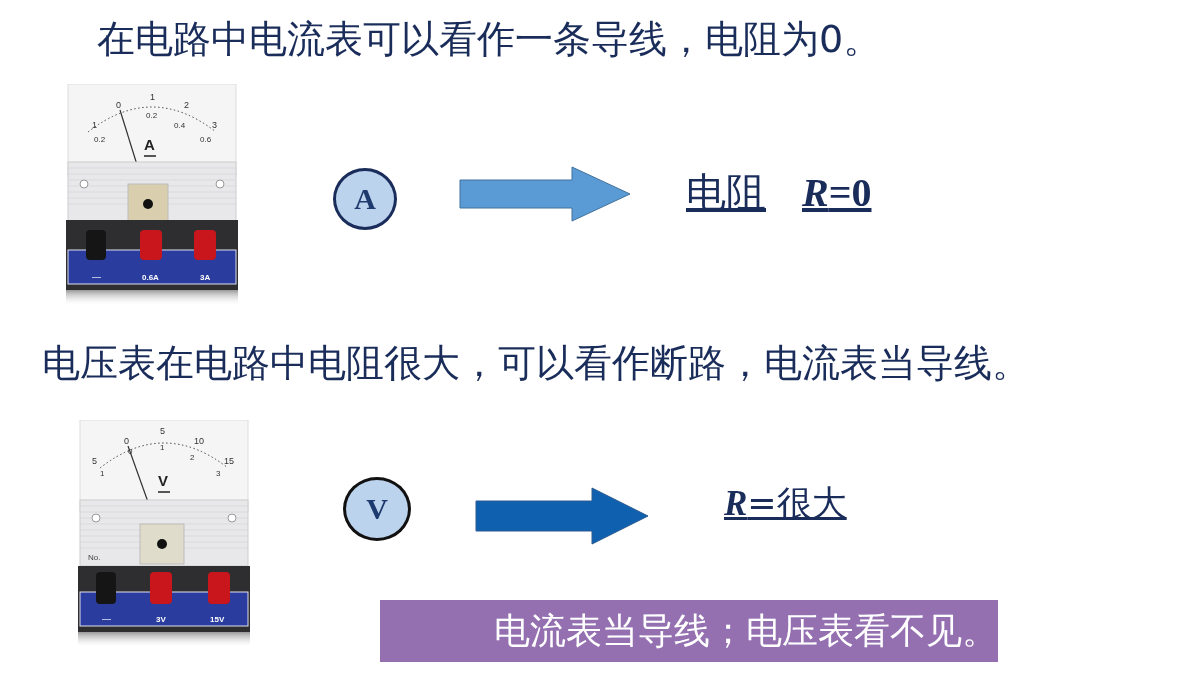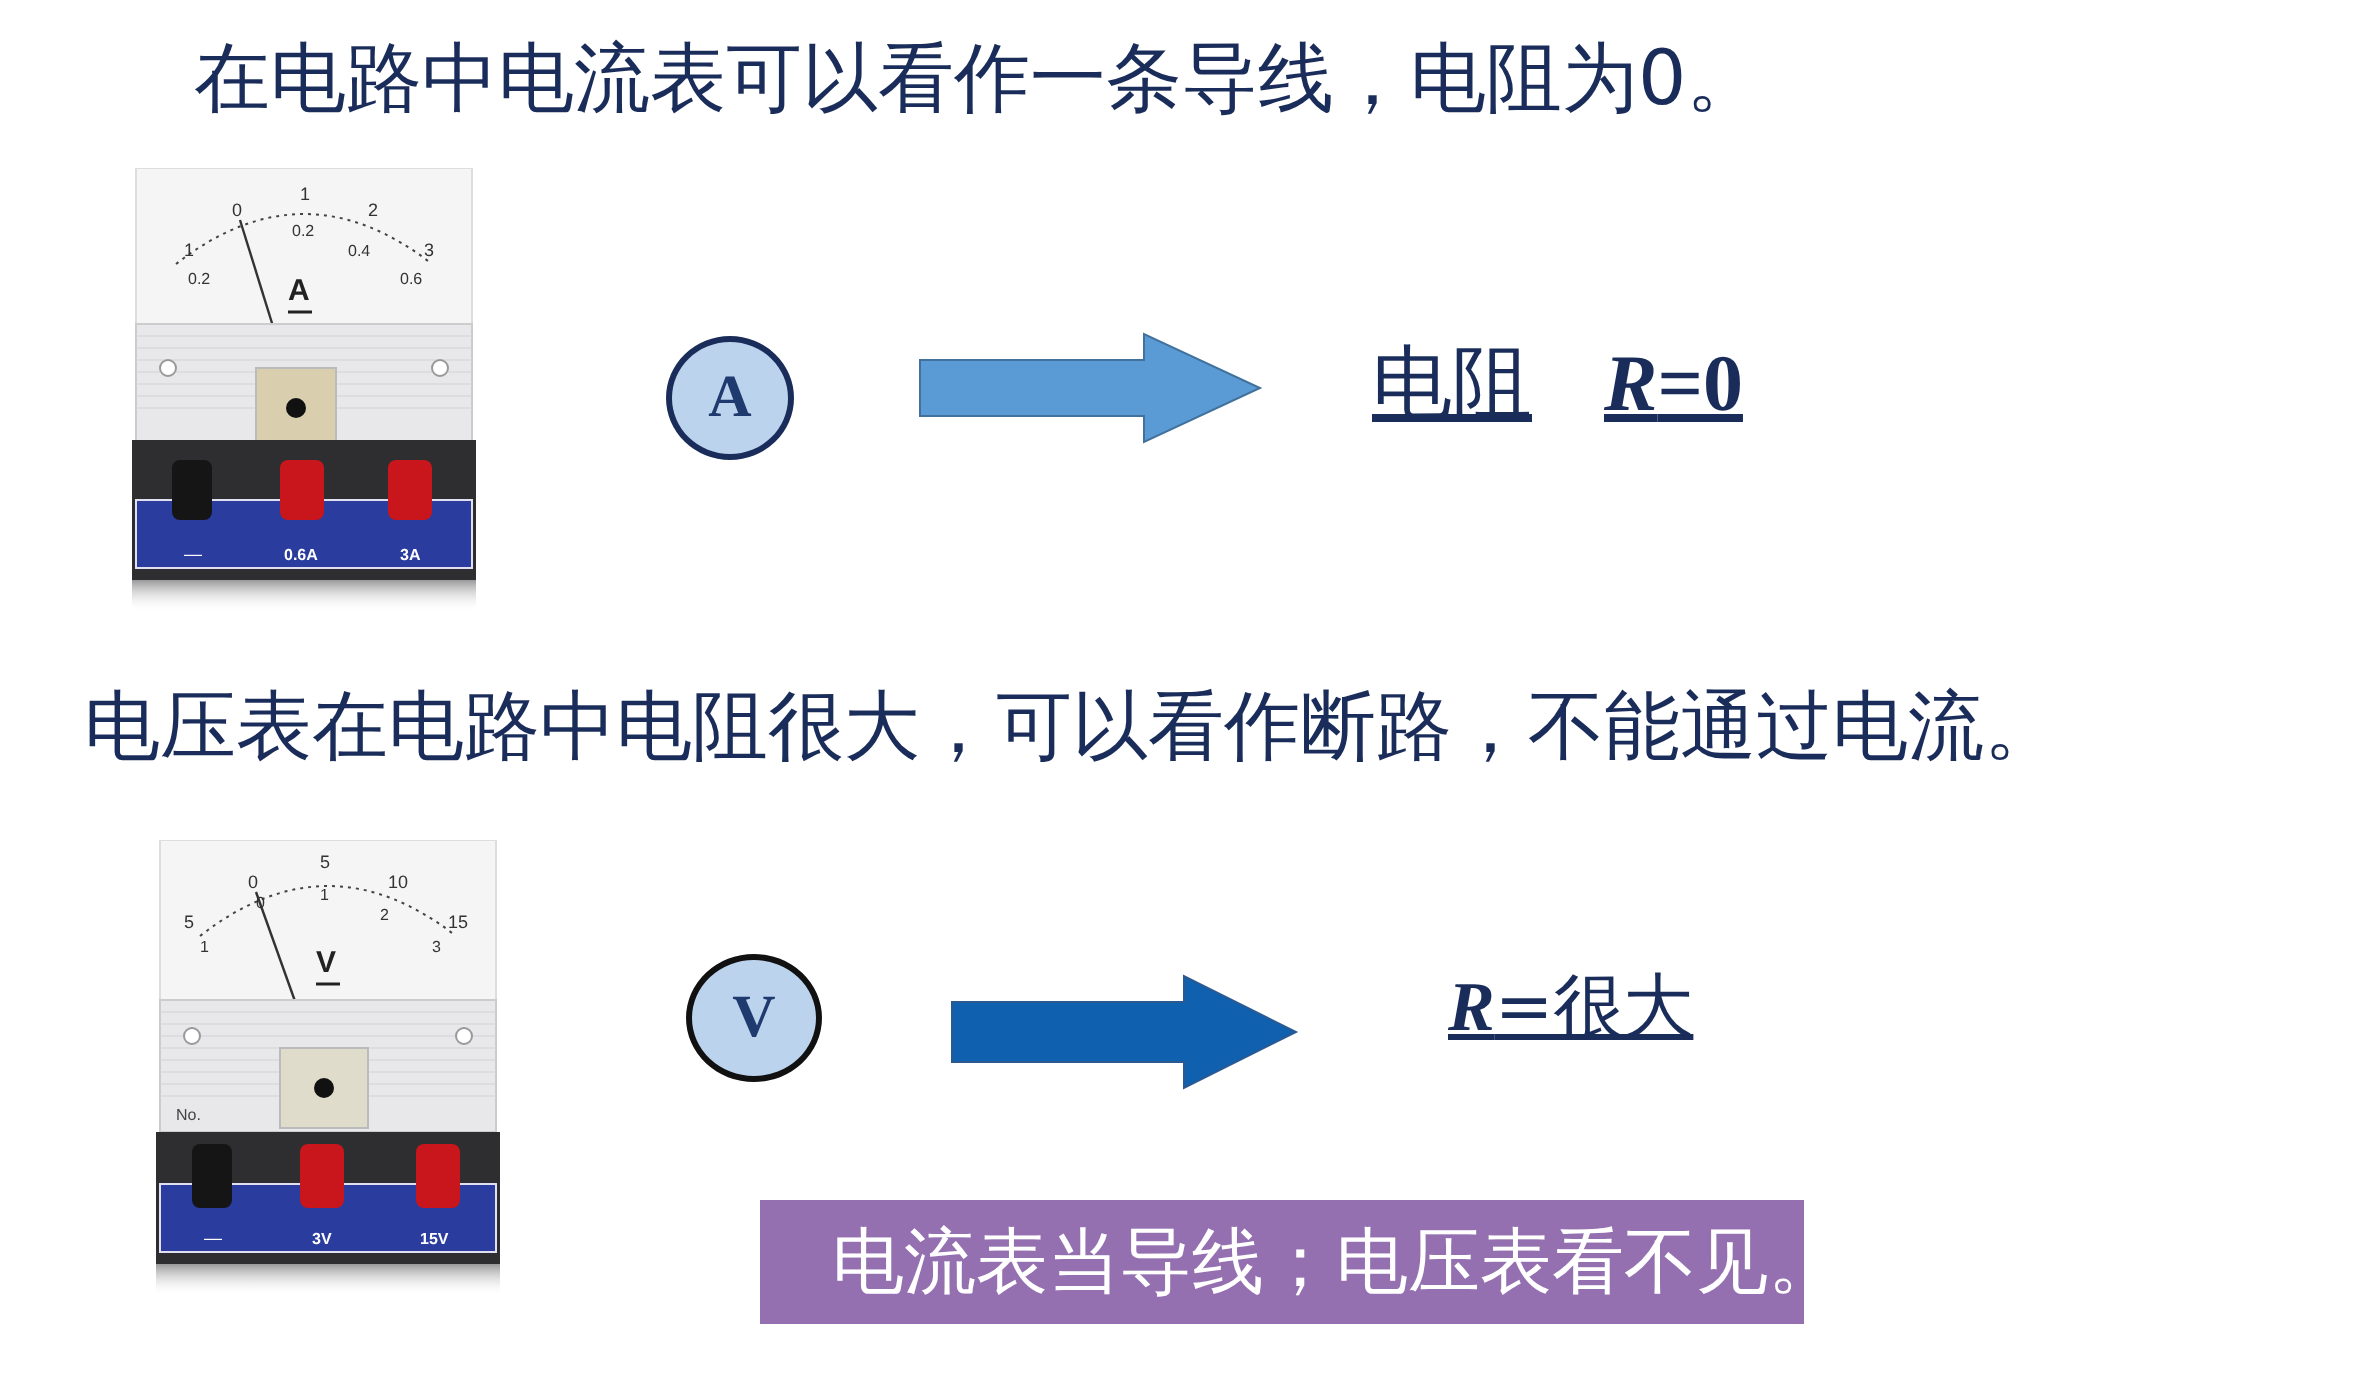--- a/index.html
+++ b/index.html
@@ -73,21 +73,21 @@
 </div>
 
 <svg class="abs" style="left:458px; top:165px;" width="176" height="58" viewBox="0 0 176 58">
   <polygon points="2,15 114,15 114,2 172,29 114,56 114,43 2,43" fill="#5b9bd5" stroke="#41719c" stroke-width="1"></polygon>
 </svg>
 
 <div class="abs rtext" style="left:686px; top:172px;">
   <span>电阻</span><span style="display:inline-block;width:36px;"></span><span class="r">R</span><span class="eq">=0</span>
 </div>
 
-<div class="abs heading" style="left:42px; top:344px;">电压表在电路中电阻很大，可以看作断路，不能通过电流。</div>
+<div class="abs heading" style="left:42px; top:344px;">电压表在电路中电阻很大，可以看作断路，电流表当导线。</div>
 
 <div class="meter" style="left:78px; top:420px; width:172px; height:228px;">
   <svg width="172" height="228" viewBox="0 0 172 228">
     <defs>
       <linearGradient id="shadowV" x1="0" y1="0" x2="0" y2="1">
         <stop offset="0" stop-color="#555"></stop>
           <stop offset="1" stop-color="#fff" stop-opacity="0"></stop>
       </linearGradient>
     </defs>
     <rect x="2" y="0" width="168" height="92" fill="#f5f5f6" stroke="#ddd"></rect>
@@ -138,15 +138,15 @@
 </div>
 
 <svg class="abs" style="left:474px; top:486px;" width="178" height="60" viewBox="0 0 178 60">
   <polygon points="2,15 118,15 118,2 174,30 118,58 118,45 2,45" fill="#1060b0" stroke="#2a5a8f" stroke-width="1"></polygon>
 </svg>
 
 <div class="abs rtext" style="left:724px; top:486px; font-size:35px;">
   <span class="r">R</span><span>=很大</span>
 </div>
 
-<div class="abs summary" style="left:380px; top:600px; width:522px; height:62px;">
+<div class="abs summary" style="left:380px; top:600px; width:618px; height:62px;justify-content:flex-end;">
   <span>电流表当导线；电压表看不见。</span>
 </div>
 
 </body></html>

